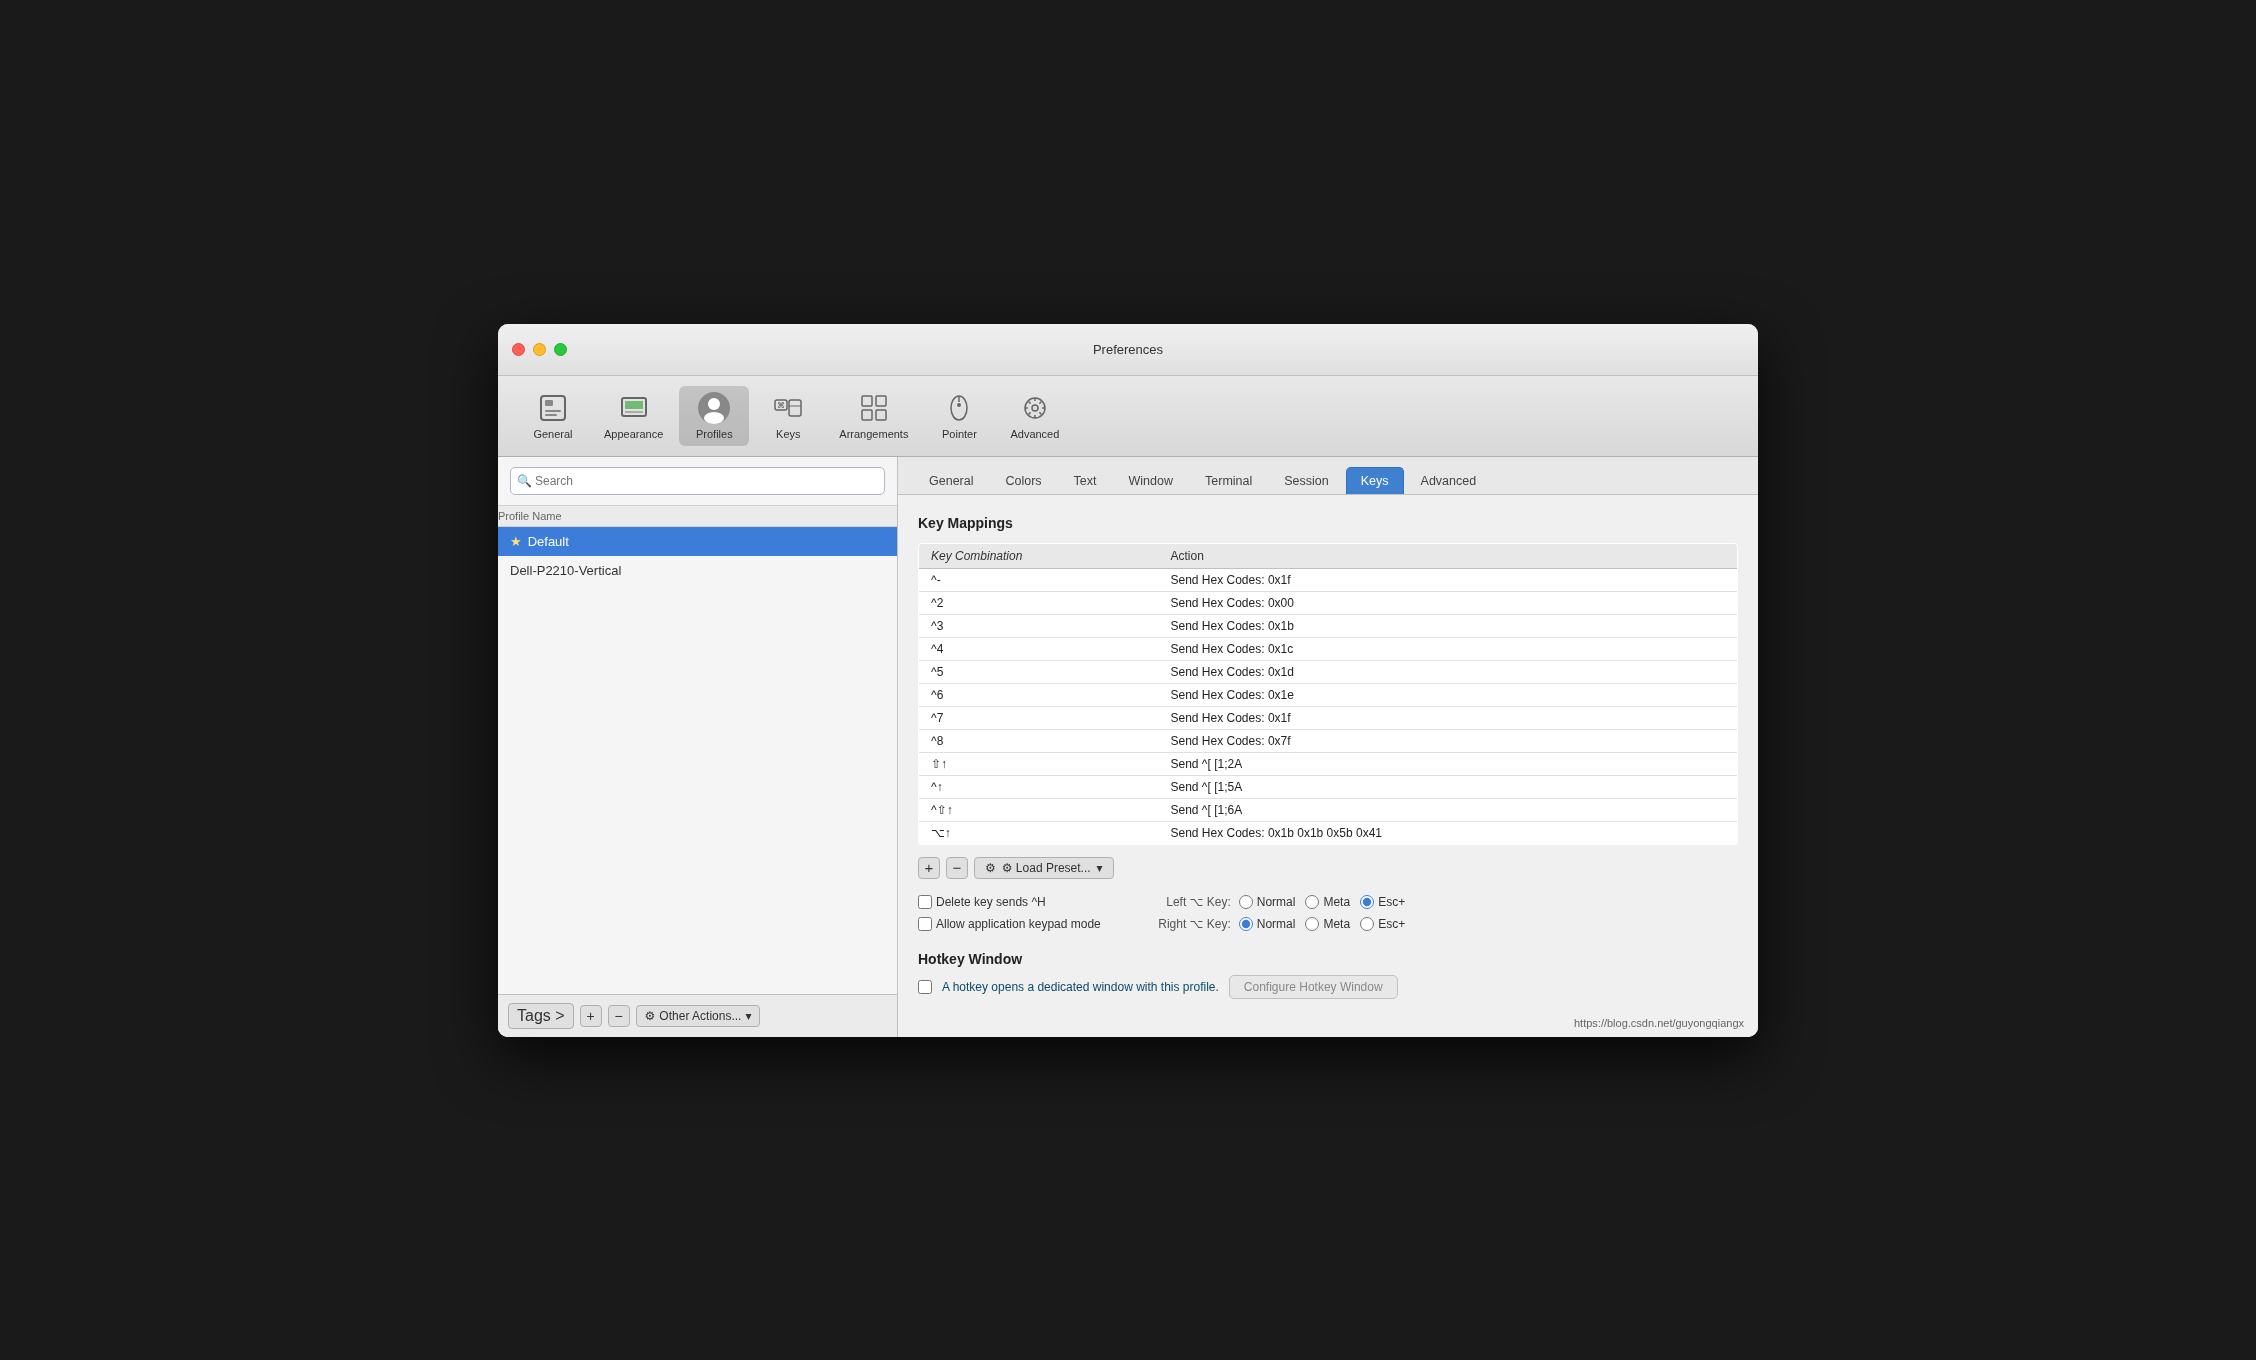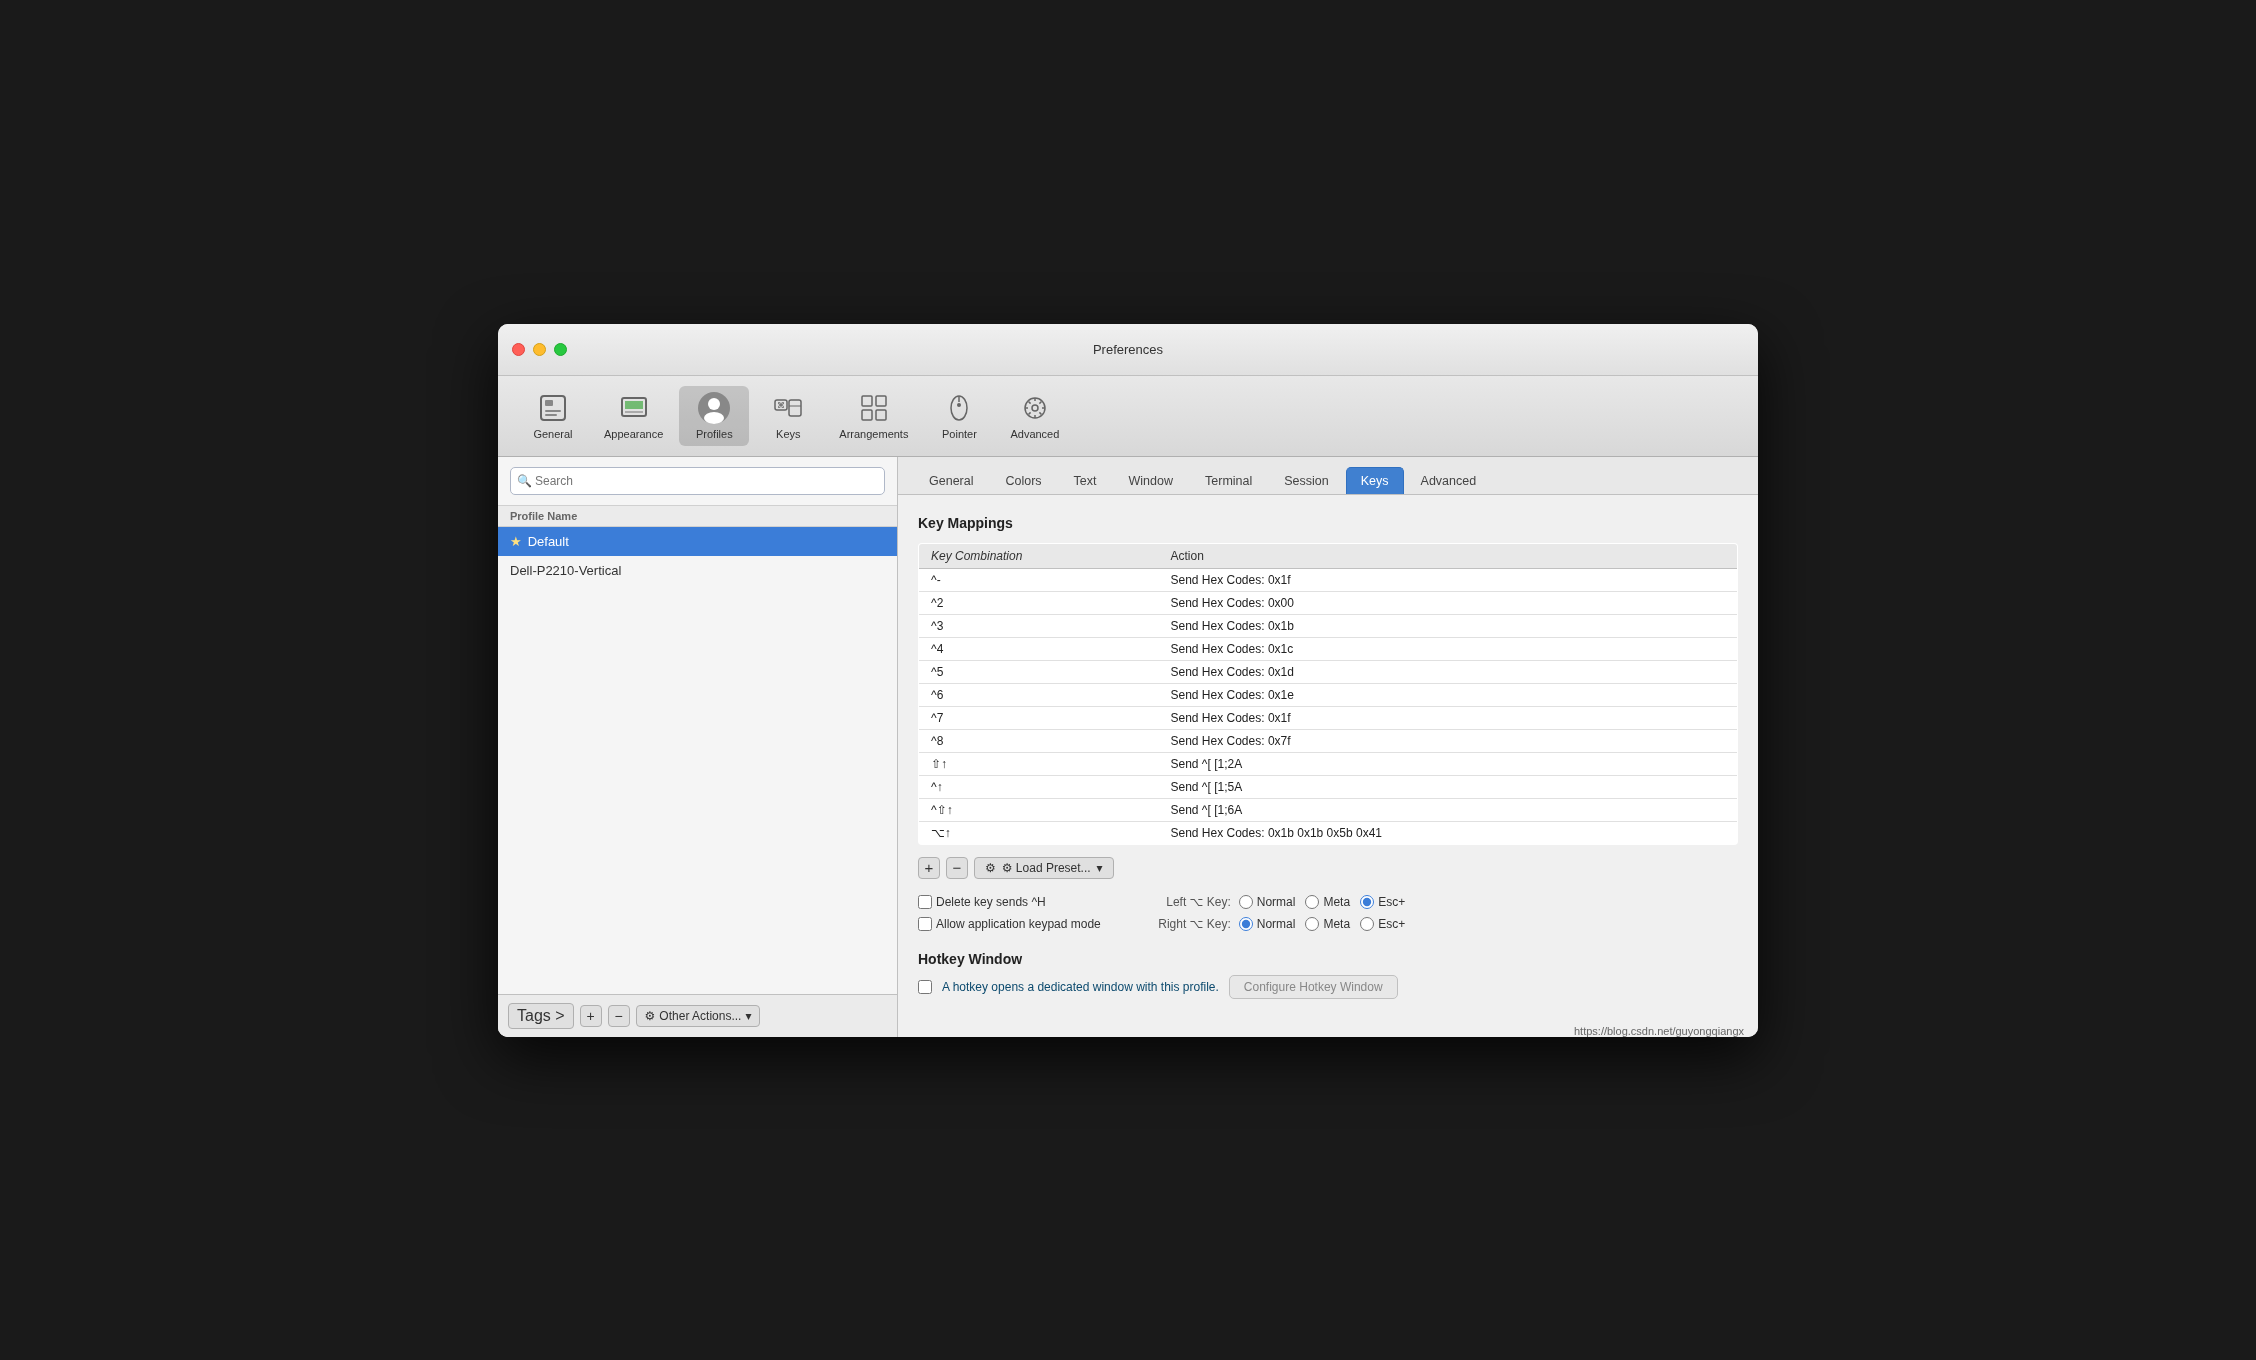--- a/index.html
+++ b/index.html
@@ -118,23 +118,23 @@
     }
     .search-icon-inner {
       position: absolute;
       left: 7px;
       top: 50%;
       transform: translateY(-50%);
       font-size: 12px;
       color: #888;
     }
     .profile-list-header {
-      padding: 4px 12px;
+      padding: 4px 0;
       font-size: 11px;
-      font-weight: 700;
+      font-weight: 400;
       color: #666;
       background: #ebebeb;
       border-bottom: 1px solid #d0d0d0;
     }
     .profile-list {
       flex: 1;
       overflow-y: auto;
     }
     .profile-item {
       padding: 7px 12px;
@@ -374,21 +374,21 @@
       padding: 4px 14px;
       background: #e8e8e8;
       border: 1px solid #c0c0c0;
       border-radius: 5px;
       font-size: 12px;
       color: #888;
       cursor: pointer;
     }
     .watermark {
       position: absolute;
-      bottom: 0;
+      bottom: 8px;
       right: 14px;
       font-size: 11px;
       color: #666;
     }
     .window-wrapper {
       position: relative;
     }
   </style>
 </head>
 <body>

